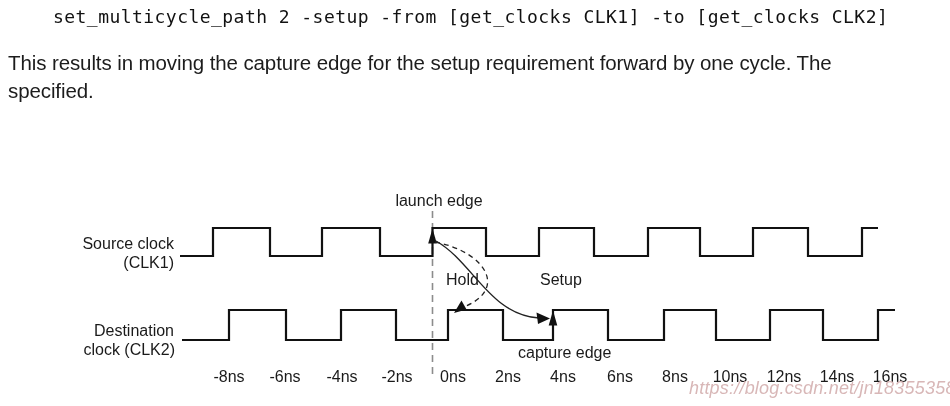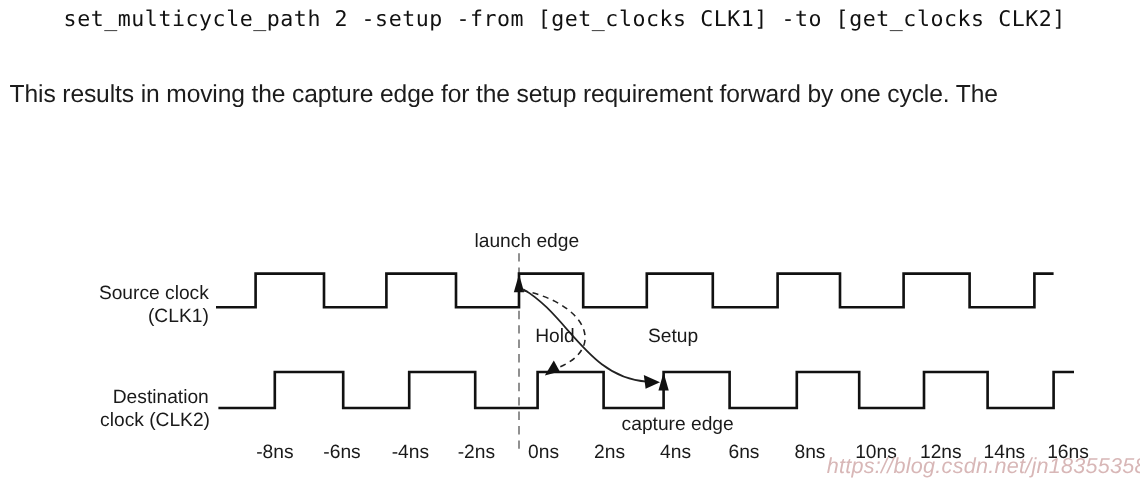--- a/index.html
+++ b/index.html
@@ -6,21 +6,21 @@
   body {
     width:950px; height:406px; background:#ffffff; position:relative;
     overflow:hidden; font-family:"Liberation Sans", sans-serif;
   }
   .code-line {
     position:absolute; left:53px; top:6px; margin:0;
     font-family:"DejaVu Sans Mono", monospace;
     font-size:18px; letter-spacing:0.45px; color:#111111; white-space:pre;text-align:right;
   }
   .para {
-    position:absolute; left:8px; top:65px; width:940px;
+    position:absolute; left:8px; top:49px; width:940px;
     font-size:20.5px; line-height:28px; color:#1c1c1c; letter-spacing:-0.1px;
   }
   .para div { white-space:nowrap; }
   svg.diagram { position:absolute; left:0; top:0; }
   .dlabel { font-size:16px; fill:#1a1a1a; }
   .tick { font-size:16px; fill:#1a1a1a; }
   .wave { fill:none; stroke-width:2.2; stroke-linejoin:miter; }
   .launch-line { stroke:#8c8c8c; stroke-width:1.6; stroke-dasharray:7 5; }
   .arrow-curve { fill:none; stroke:#222222; stroke-width:1.4; }
   .arrow-curve.dashed { stroke-dasharray:5 4; stroke-width:1.3; }
@@ -30,20 +30,21 @@
     font-size:18px; color:#d8b7b7; letter-spacing:0.2px; white-space:nowrap;font-style:italic;
   }
 </style>
 </head>
 <body>
 
 <pre class="code-line">set_multicycle_path 2 -setup -from [get_clocks CLK1] -to [get_clocks CLK2]</pre>
 
 <div class="para">
   <div>This results in moving the capture edge for the setup requirement forward by one cycle. The</div>
+  <div>specified.</div>
 </div>
 
 <svg class="diagram" width="950" height="406" viewBox="0 0 950 406" xmlns="http://www.w3.org/2000/svg">
 
   <line id="launch-line" class="launch-line" x1="432.5" x2="432.5" y1="211" y2="374"></line>
 
   <path id="source-wave" class="wave" d="M 180 256 L 213 256 L 213 228 L 270 228 L 270 256 L 322 256 L 322 228 L 380 228 L 380 256 L 432.5 256 L 432.5 228 L 486 228 L 486 256 L 539 256 L 539 228 L 594 228 L 594 256 L 648 256 L 648 228 L 700 228 L 700 256 L 753 256 L 753 228 L 808 228 L 808 256 L 862 256 L 862 228 L 878 228" stroke="#111111"></path>
   <path id="dest-wave" class="wave" d="M 182 340 L 229 340 L 229 310 L 286 310 L 286 340 L 341 340 L 341 310 L 396 310 L 396 340 L 448 340 L 448 310 L 503 310 L 503 340 L 553 340 L 553 310 L 608 310 L 608 340 L 664 340 L 664 310 L 716 310 L 716 340 L 770 340 L 770 310 L 823 310 L 823 340 L 878 340 L 878 310 L 895 310" stroke="#111111"></path>
 
   <polygon class="arrow-head" points="432.5,228.5 428.2,243.5 436.8,243.5"></polygon>

